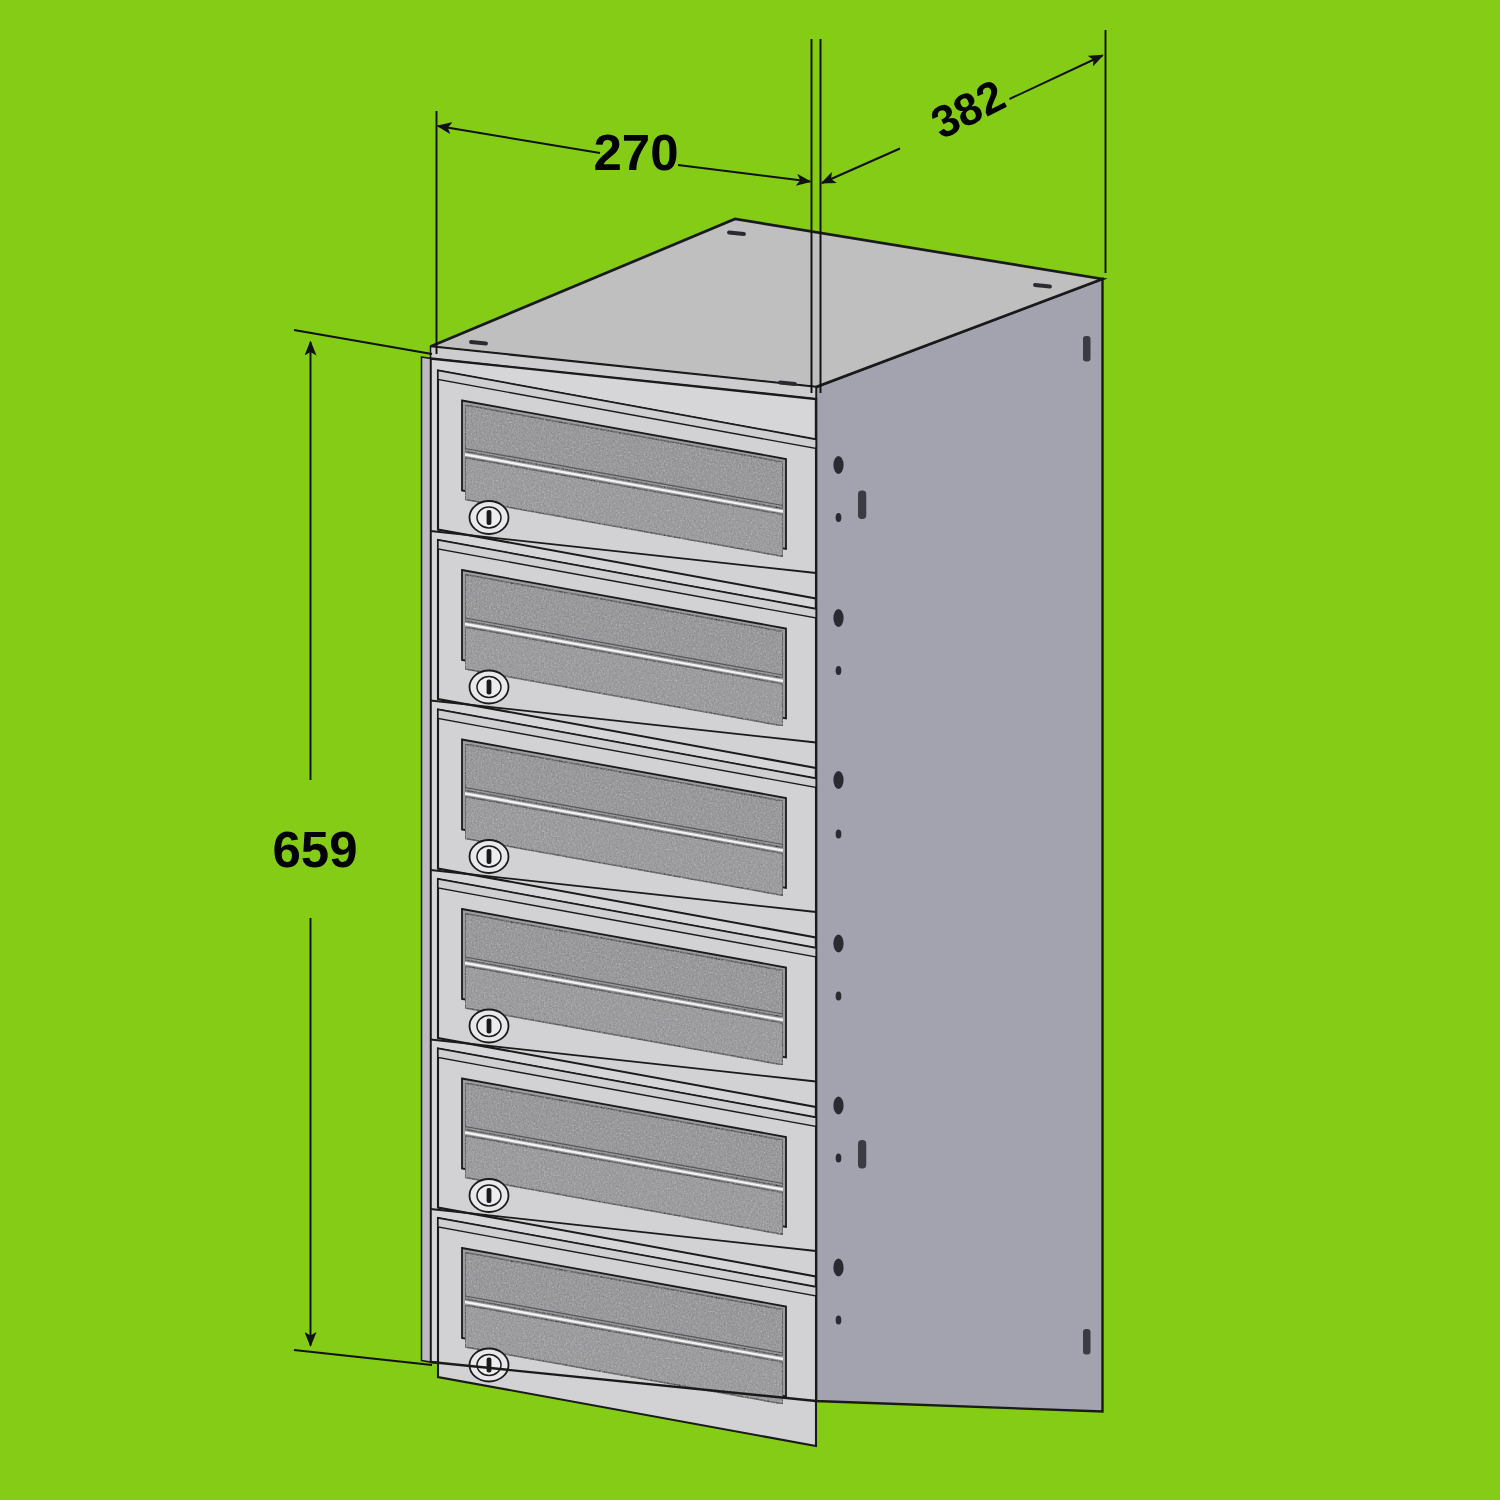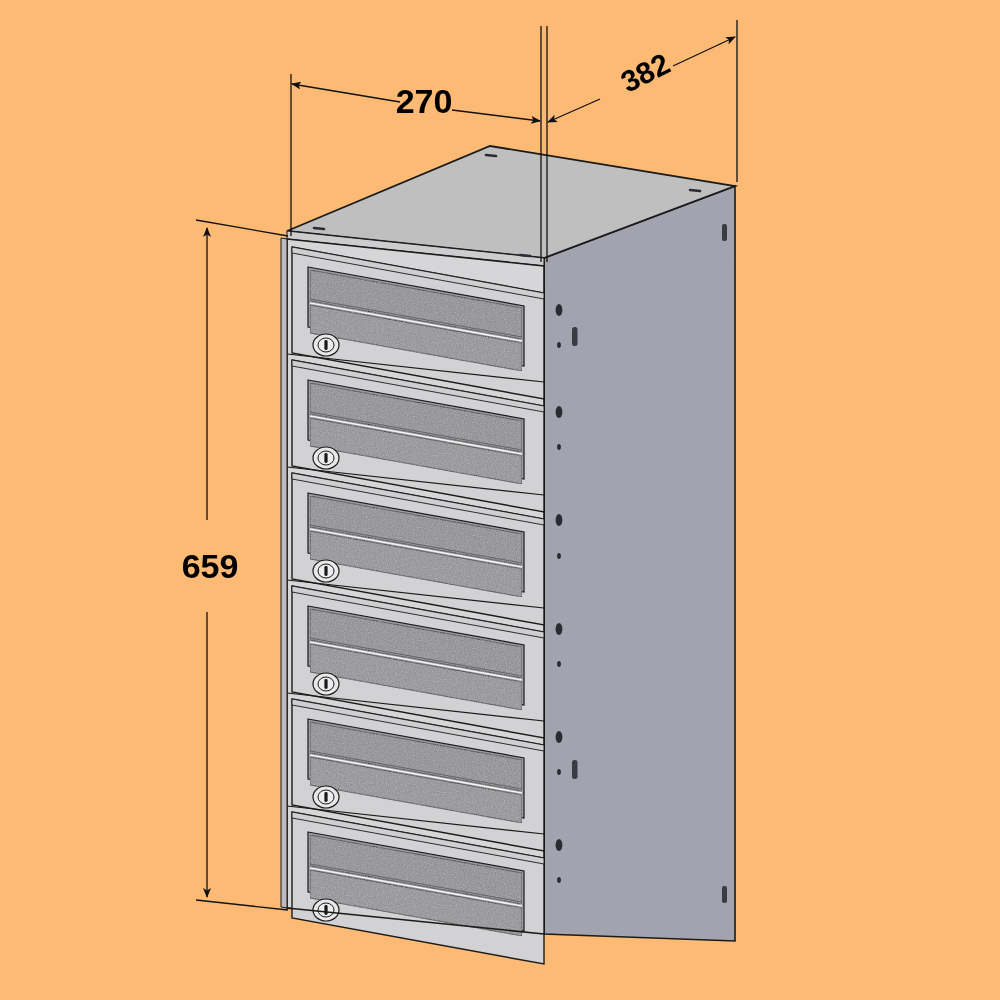--- a/index.html
+++ b/index.html
@@ -10,21 +10,21 @@
   body {
     width: 1000px;
     height: 1000px;
     overflow: hidden;
     font-family: "Liberation Sans", sans-serif;
   }
   #stage {
     position: relative;
     width: 1000px;
     height: 1000px;
-    background: #fdba74;
+    background: #84cc16;
   }
   #drawing {
     position: absolute;
     top: 0;
     left: 0;
     width: 1000px;
     height: 1000px;
     display: block;
   }
   .dim-text {

